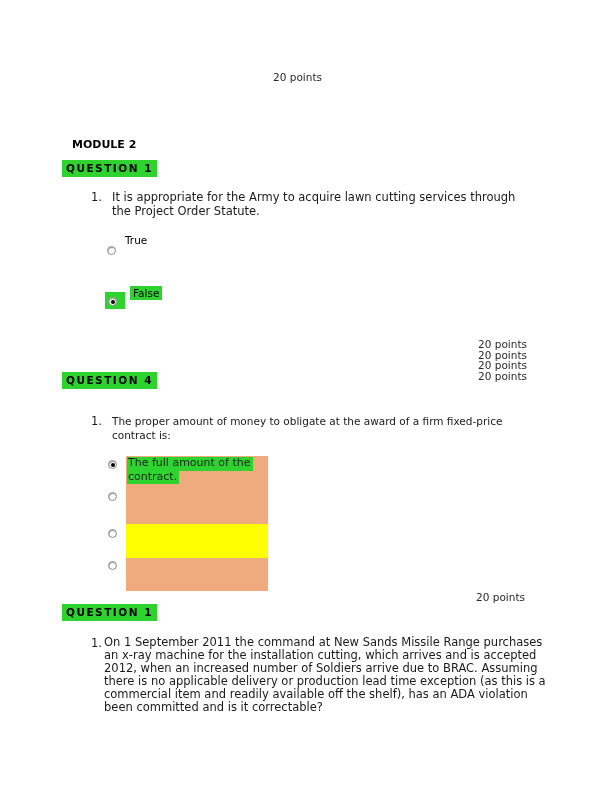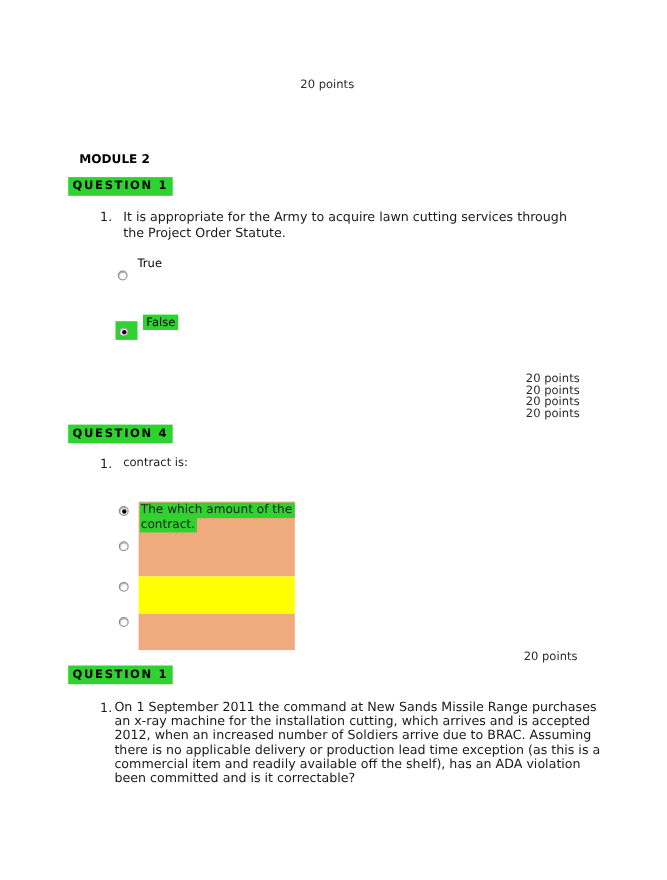--- a/index.html
+++ b/index.html
@@ -96,37 +96,38 @@
       <span class="dot"></span>
     </span>
 
   <div class="abs pts pts-stack" style="left:407px; top:339px; width:120px;">
     <div>20 points</div>
     <div>20 points</div>
     <div>20 points</div>
     <div>20 points</div>
   </div>
 
-  <div class="abs" style="left:62px; top:382px;">
+  <div class="abs" style="left:62px; top:369px;">
     <span class="q-header">QUESTION 4</span>
   </div>
 
   <div class="abs q-num" style="left:91px; top:414px;">1.</div>
   <div class="abs q-lines small" style="left:112px; top:414px;">
+    <div>The proper amount of money to obligate at the award of a firm fixed-price</div>
     <div>contract is:</div>
   </div>
 
   <div class="answer-block">
     <div class="stripe salmon" style="height:68px;"></div>
     <div class="stripe yellow" style="height:34px;"></div>
     <div class="stripe salmon" style="height:33px;"></div>
   </div>
 
   <div class="opt1-text">
-    <div><span class="hl-line">The which amount of the</span></div>
+    <div><span class="hl-line">The full amount of the</span></div>
     <div><span class="hl-line">contract.</span></div>
   </div>
 
   <span class="radio" style="left:108px; top:460px;">
       <span class="dot"></span>
     </span>
   <span class="radio" style="left:108px; top:492px;"></span>
   <span class="radio" style="left:108px; top:529px;"></span>
   <span class="radio" style="left:108px; top:561px;"></span>
 

